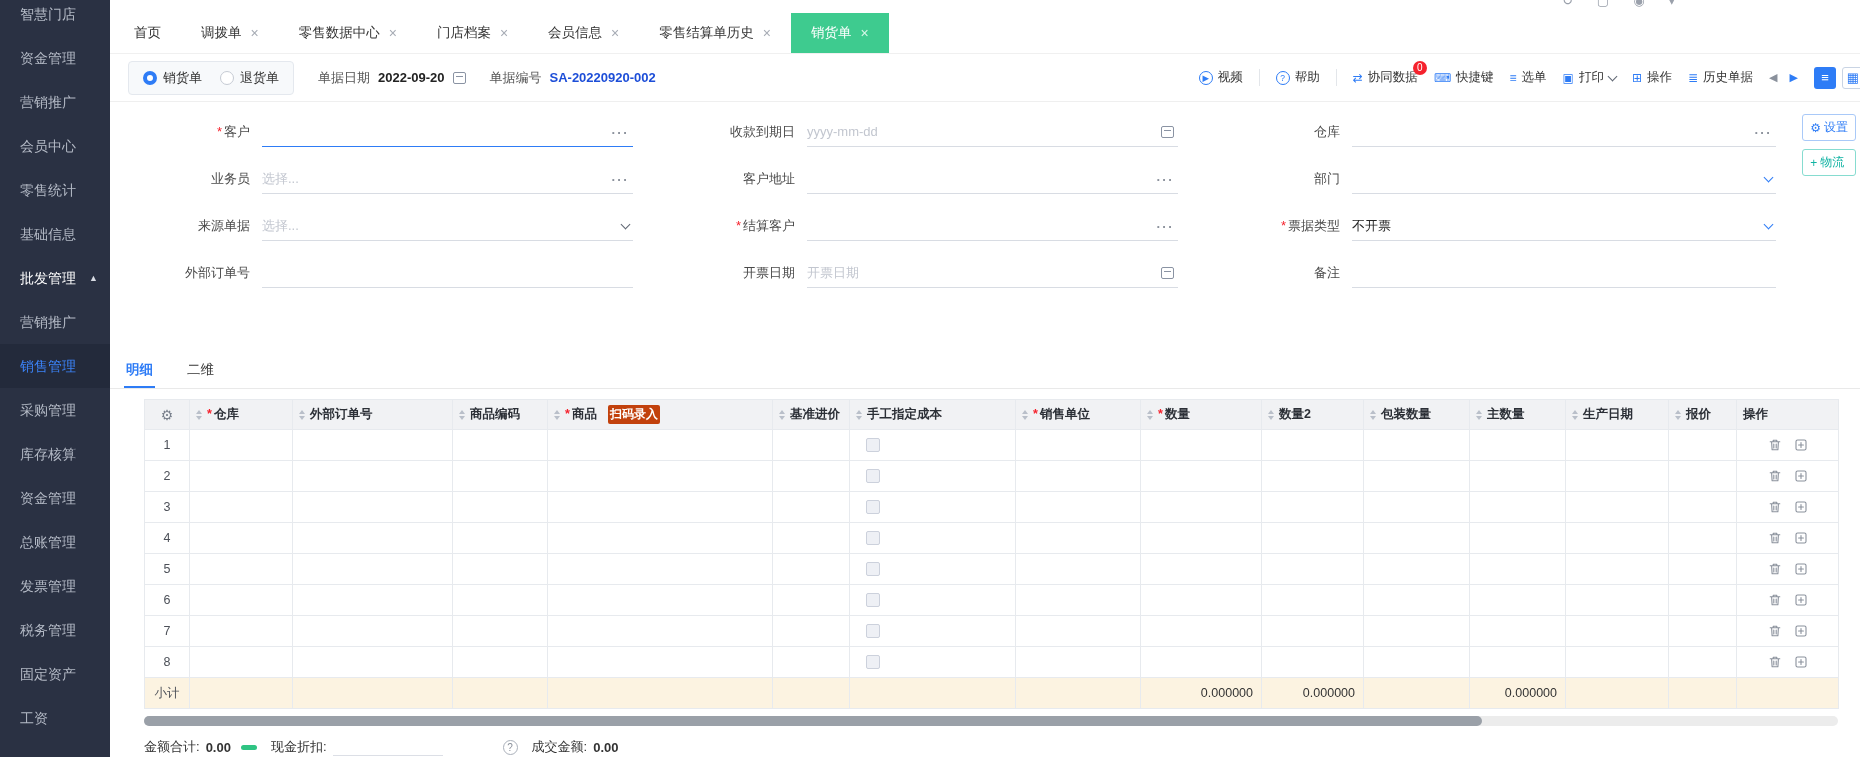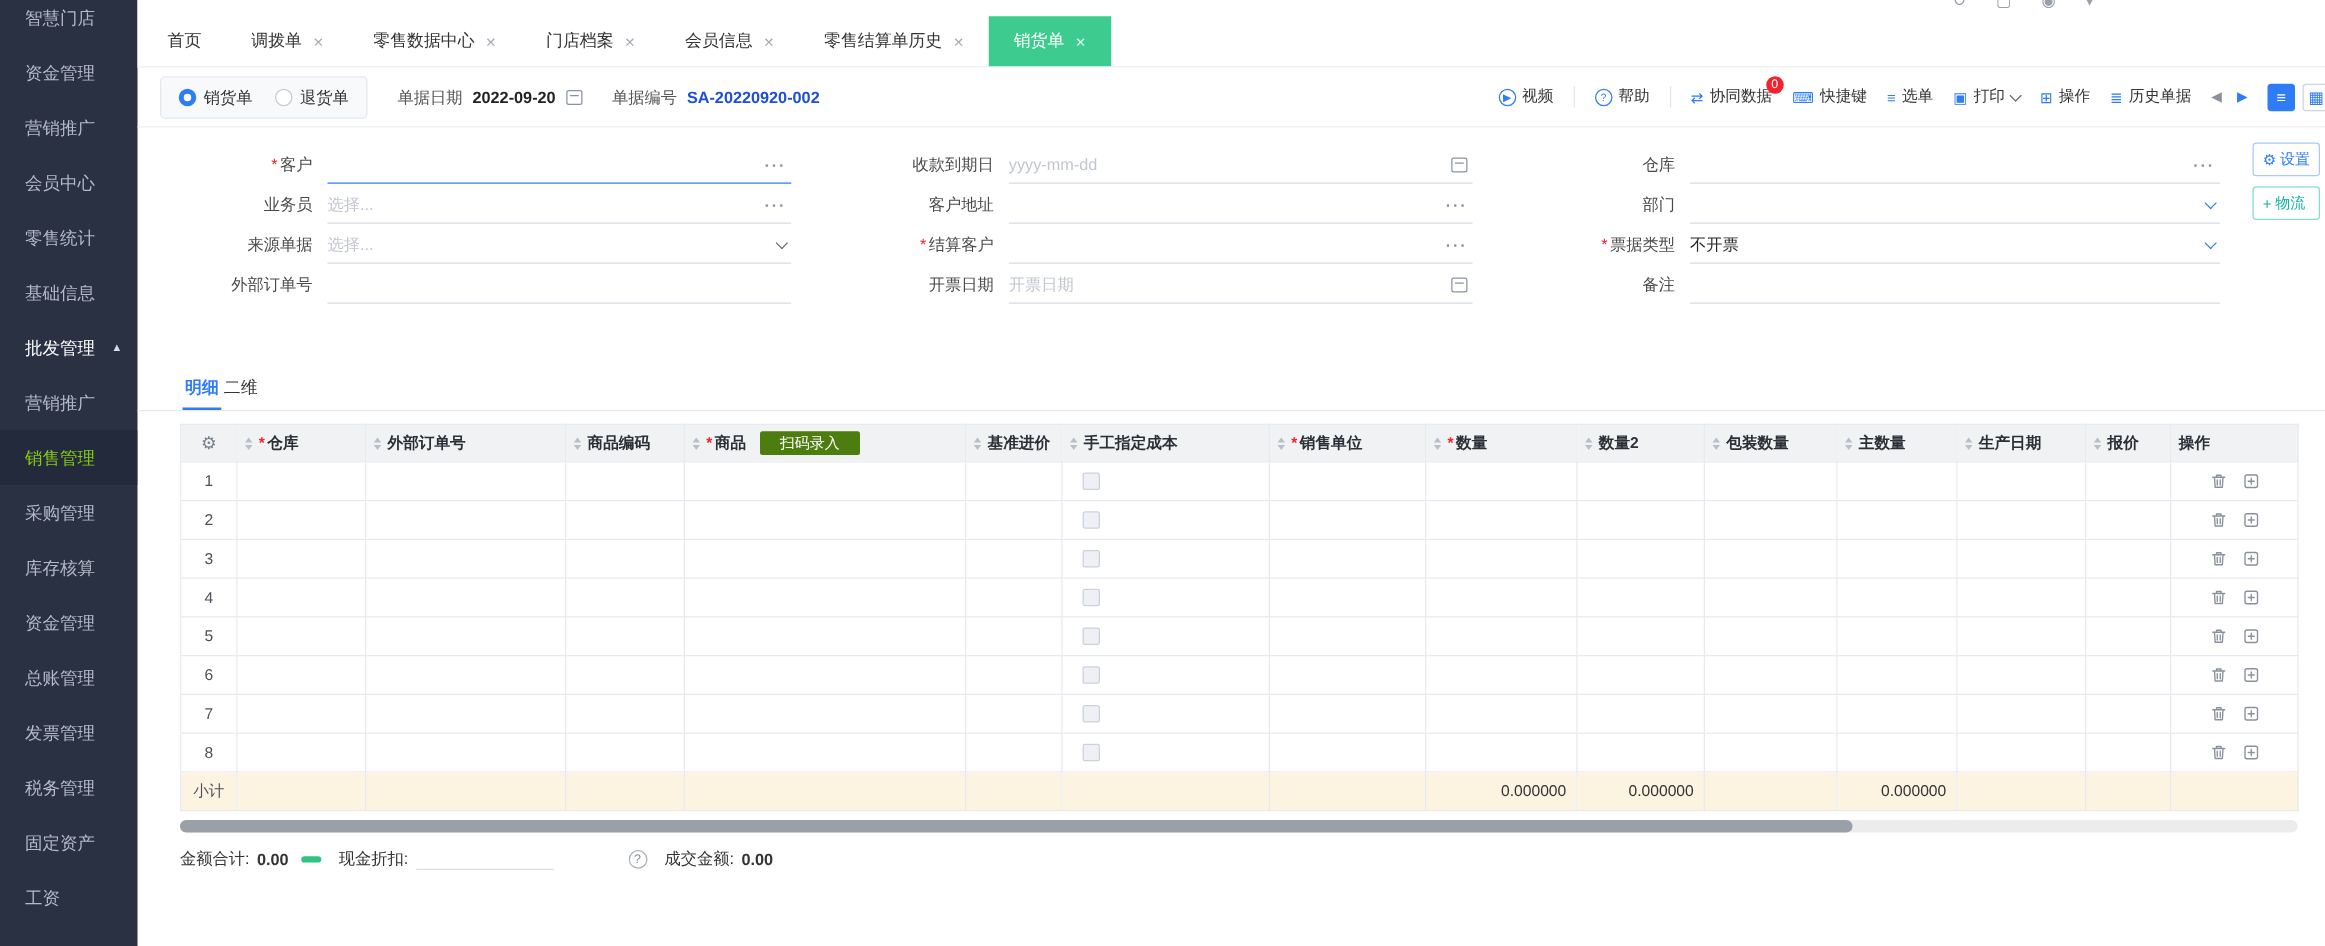--- a/index.html
+++ b/index.html
@@ -6,21 +6,21 @@
   html,body{width:1860px;height:757px;overflow:hidden;background:#fff;
     font-family:"Liberation Sans","DejaVu Sans",sans-serif;}
   .app{display:flex;width:1860px;height:757px;background:#fff;position:relative}
 
   
   .sidebar{width:110px;background:#2a3143;flex-shrink:0;overflow:hidden}
   .sb-list{margin-top:-8px}
   .sb-item{height:44px;line-height:44px;padding-left:20px;font-size:14px;color:#b4bac6;
     cursor:pointer;position:relative;white-space:nowrap}
   .sb-item.bright{color:#fff}
-  .sb-item.active{color:#84cc16;background:#232a3b}
+  .sb-item.active{color:#3b82f6;background:#232a3b}
   .sb-item .arrow{position:absolute;right:12px;top:0;font-size:9px;color:#d7dbe3}
 
   
   .main{flex:1;display:flex;flex-direction:column;position:relative;min-width:0}
   .top-icons{position:absolute;top:-7px;right:185px;display:flex;gap:24px;
     color:#9aa0ab;font-size:13px;z-index:5}
   .top-icons span{cursor:pointer}
 
   
   .tabbar{height:54px;display:flex;align-items:flex-end;padding-left:4px;background:#fff;
@@ -61,56 +61,56 @@
   .nav-arrows .next{color:#2e7cf6}
   .nav-arrows span{cursor:pointer}
   .view-toggles{display:flex;gap:6px;margin-right:-10px}
   .vt{width:22px;height:22px;border-radius:3px;display:flex;align-items:center;justify-content:center;
     font-size:13px;cursor:pointer}
   .vt.active{background:#2e7cf6;color:#fff}
   .vt.plain{border:1px solid #c9d4e4;color:#2e7cf6;background:#fff}
 
   
   .form-area{position:relative;padding:14px 84px 16px 34px;flex-shrink:0}
-  .form-grid{display:grid;grid-template-columns:545px 545px 1fr;}
+  .form-grid{display:grid;grid-template-columns:545px 545px 1fr;row-gap:15px}
   .field{display:flex;align-items:center;height:32px;margin-right:56px}
   .form-grid > .field:nth-child(3n){margin-right:0}
   .flabel{width:118px;text-align:right;padding-right:12px;font-size:13px;color:#4a4a4a;flex-shrink:0;white-space:nowrap}
   .req{color:#f5222d;margin-right:2px}
   .finput{flex:1;height:30px;border-bottom:1px solid #d8dce3;display:flex;align-items:center;
     position:relative;font-size:13px;color:#262626;cursor:text}
   .finput.blue{border-bottom-color:#2e7cf6}
   .ph{color:#c2c6cf}
   .suffix{position:absolute;right:4px;top:50%;transform:translateY(-50%);display:flex;align-items:center}
   .dots{color:#8b919c;font-size:13px;letter-spacing:1.5px;font-weight:700;cursor:pointer}
   .side-btns{position:absolute;top:12px;right:4px;display:flex;flex-direction:column;gap:8px}
   .sbtn{display:flex;align-items:center;gap:3px;font-size:12px;padding:4px 7px;border-radius:3px;
     background:#fff;cursor:pointer;white-space:nowrap}
   .sbtn.blue{border:1px solid #a9c9f8;color:#2e7cf6}
   .sbtn.teal{border:1px solid #86dcd0;color:#10b3a3}
 
   
-  .detail-tabs{display:flex;padding-left:36px;border-bottom:1px solid #e9e9e9;flex-shrink:0}
+  .detail-tabs{display:flex;gap:30px;padding-left:14px;border-bottom:1px solid #e9e9e9;flex-shrink:0}
   .dtab{font-size:13.5px;color:#333;padding:9px 2px 7px;cursor:pointer;border-bottom:2px solid transparent}
   .dtab.active{color:#2e7cf6;border-bottom-color:#2e7cf6;font-weight:700}
 
   
   .table-wrap{margin:10px 0 0 34px;flex-shrink:0}
   table{border-collapse:collapse;table-layout:fixed;width:1694px;font-size:12.5px}
   th,td{border:1px solid #e7eaee;padding:0 8px;height:30px;overflow:hidden;white-space:nowrap}
   th{background:#f1f2f4;font-weight:700;color:#2b2f36;padding:0 6px}
   td{height:31px;color:#333}
   .th-inner{display:flex;align-items:center;gap:3px}
   .th-inner.right{justify-content:flex-start}
   .sort{display:inline-flex;flex-direction:column;gap:2px;flex-shrink:0;margin-right:2px;cursor:pointer}
   .sort i{display:block;width:0;height:0;border-left:3.5px solid transparent;border-right:3.5px solid transparent}
   .sort .up{border-bottom:4px solid #b9bfc9}
   .sort .dn{border-top:4px solid #b9bfc9}
-  .chip{background:#4d7c0f;color:#fff;font-size:12px;padding:1px 16px;border-radius:2px;margin-left:8px;
-    font-weight:400;cursor:pointer}
+  .chip{background:#c2410c;color:#fff;font-size:12px;padding:1px 2px;border-radius:2px;margin-left:8px;
+    font-weight:700;cursor:pointer}
   .gear-th{text-align:center;color:#79808c;font-size:14px;font-weight:400}
   .seq-cell{text-align:center;color:#4c5058}
   .cb{width:14px;height:14px;border:1px solid #ccd1dc;border-radius:2px;background:#eef0f5;
     display:inline-block;vertical-align:middle;margin-left:8px;cursor:pointer}
   .op-cell{text-align:center}
   .op-btn{display:inline-flex;margin:0 6px;vertical-align:middle;cursor:pointer}
   tr.subtotal td{background:#fcf3e1}
   tr.subtotal td.num{text-align:right}
 
   

